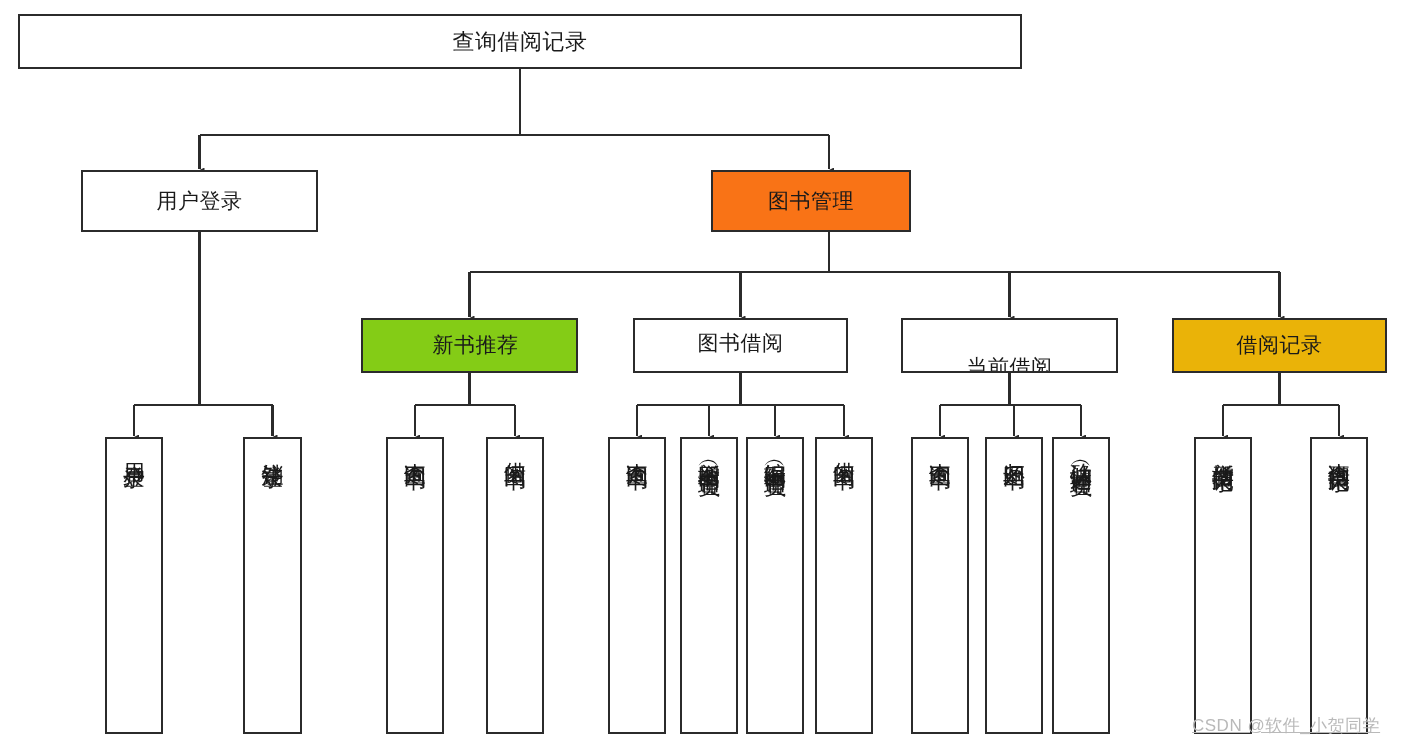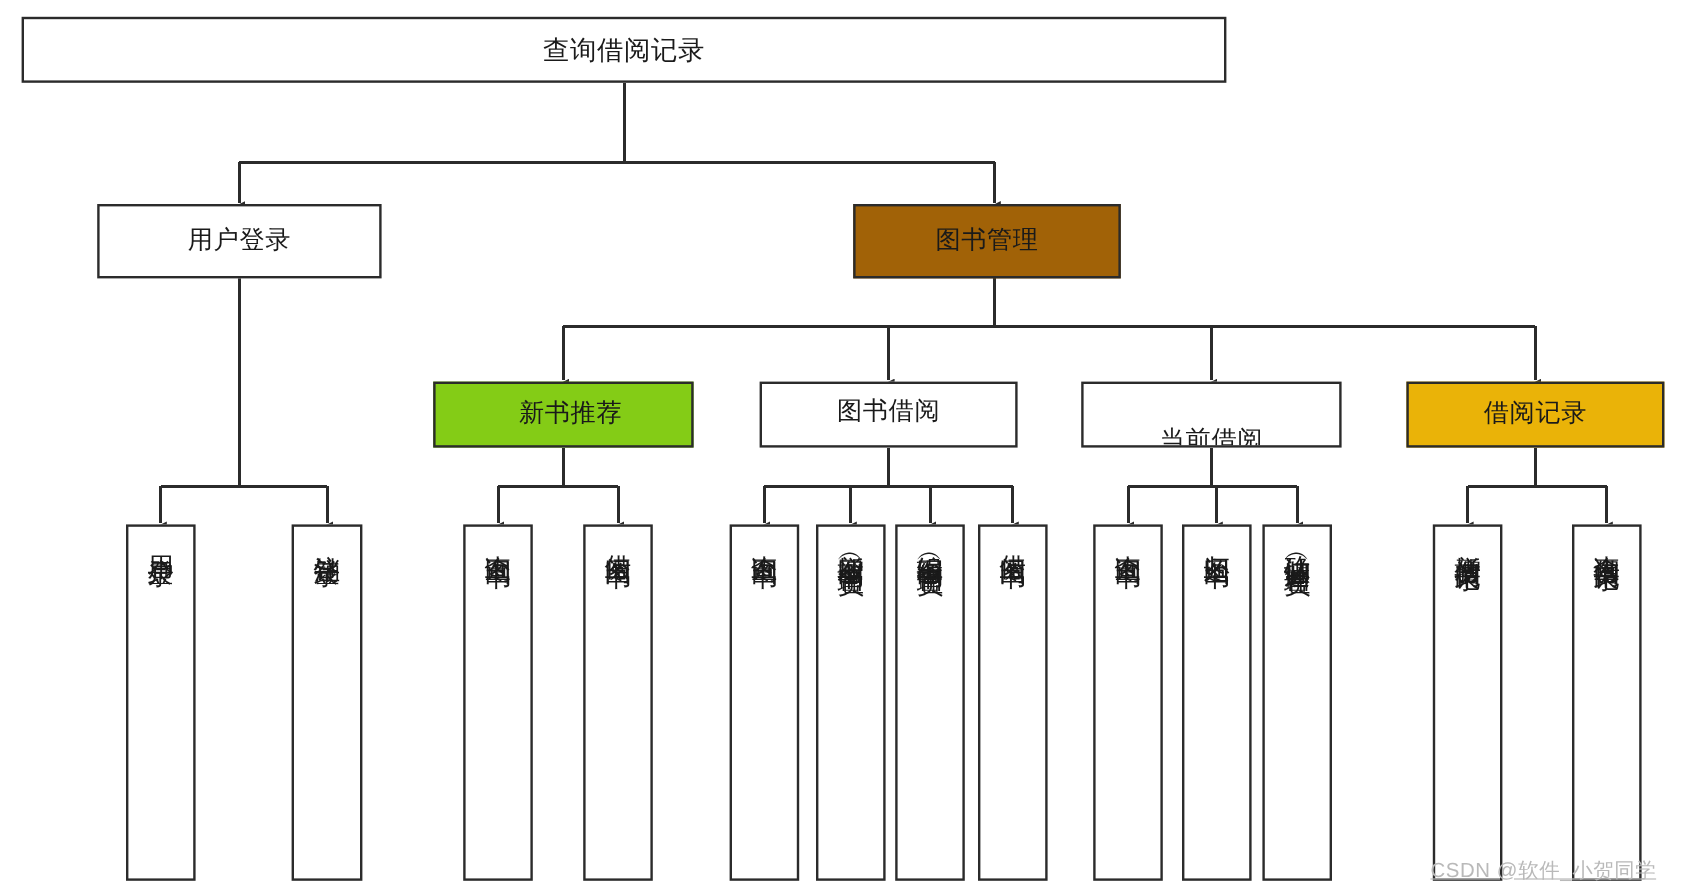--- a/index.html
+++ b/index.html
@@ -125,21 +125,21 @@
       </g>
   </svg>
 
   <div id="node-layer">
       <div class="node h root" style="left: 18px; top: 14px; width: 1004px; height: 55px; border-color: rgb(43, 43, 43); background: rgb(255, 255, 255);">
         <span class="node-label" style="color: rgb(26, 26, 26);">查询借阅记录</span>
       </div>
       <div class="node h" style="left: 81px; top: 170px; width: 237px; height: 62px; border-color: rgb(43, 43, 43); background: rgb(255, 255, 255);">
         <span class="node-label" style="color: rgb(26, 26, 26);">用户登录</span>
       </div>
-      <div class="node h" style="left: 711px; top: 170px; width: 223px; height: 62px; border-color: rgb(43, 43, 43); background: #a16207;">
+      <div class="node h" style="left: 711px; top: 170px; width: 200px; height: 62px; border-color: rgb(43, 43, 43); background: #f97316;">
         <span class="node-label" style="color: rgb(26, 26, 26);">图书管理</span>
       </div>
       <div class="node h" style="left: 361px; top: 318px; width: 217px; height: 55px; border-color: rgb(43, 43, 43); background: #84cc16; padding-left: 12px;">
         <span class="node-label" style="color: rgb(26, 26, 26);">新书推荐</span>
       </div>
       <div class="node h" style="left: 633px; top: 318px; width: 215px; height: 55px; border-color: rgb(43, 43, 43); background: rgb(255, 255, 255); font-family: Liberation Mono, monospace;">
         <span class="node-label" style="color: rgb(26, 26, 26);">图书借阅</span>
       </div>
       <div class="node h" style="left: 901px; top: 318px; width: 217px; height: 55px; border-color: rgb(43, 43, 43); background: rgb(255, 255, 255);">
         <span class="node-label" style="color: rgb(26, 26, 26); margin-top: 44px;">当前借阅</span>

